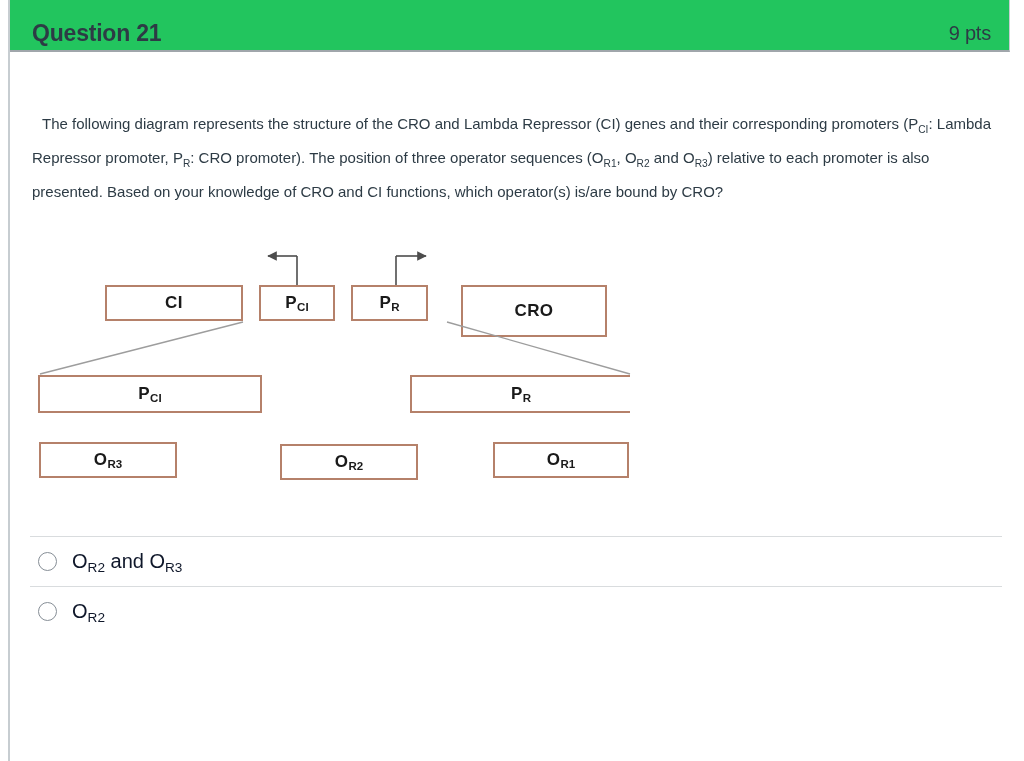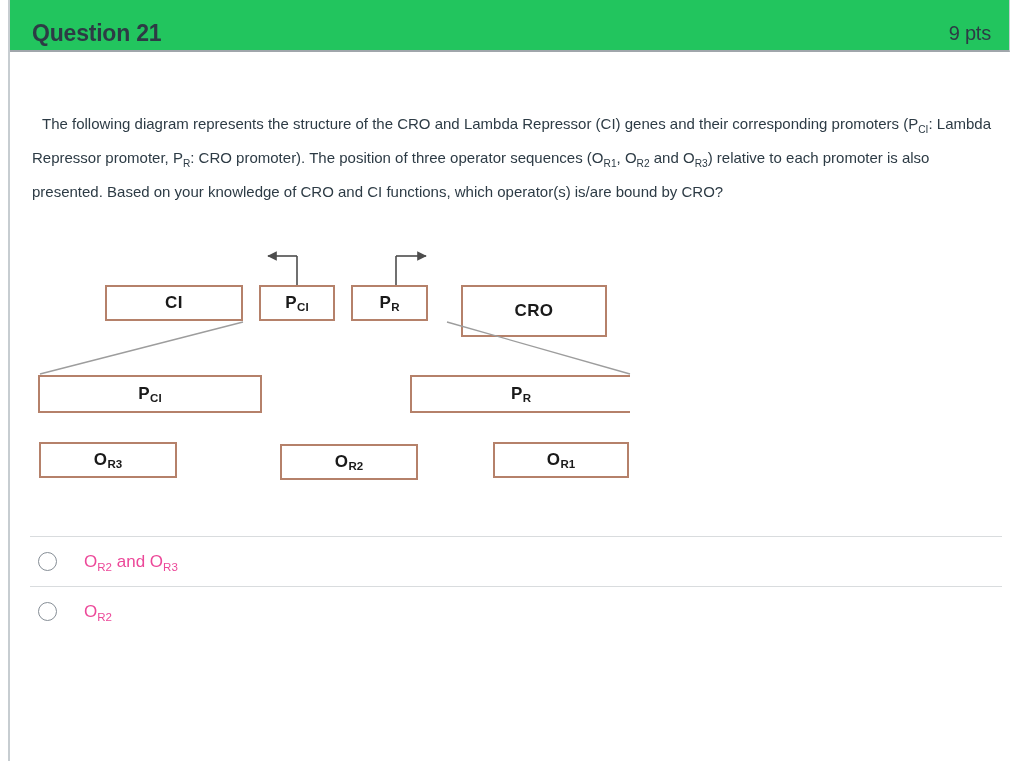--- a/index.html
+++ b/index.html
@@ -130,23 +130,22 @@
   .radio {
     width: 17px;
     height: 17px;
     border: 1.5px solid #868e96;
     border-radius: 50%;
     background: #fff;
     flex: 0 0 auto;
     margin-right: 15px;
   }
   .answer-label {
-    font-size: 17px;
-    color: #ec4899;
-    margin-left: 12px;
+    font-size: 20px;
+    color: #0f172a;
   }
   .answer-label sub {
     font-size: 0.68em;
     vertical-align: baseline;
     position: relative;
     top: 4px;
   }
 </style>
 </head>
 <body>

